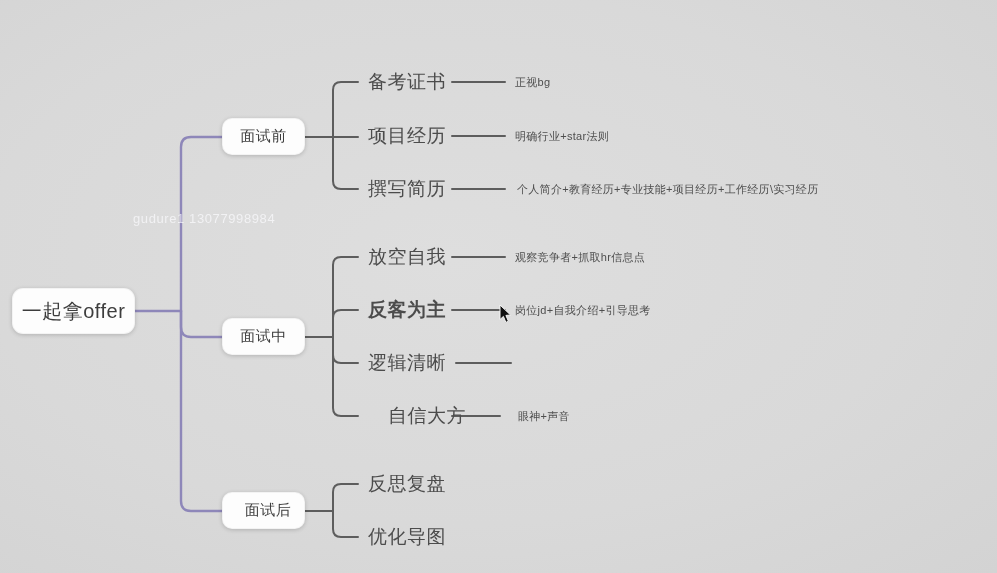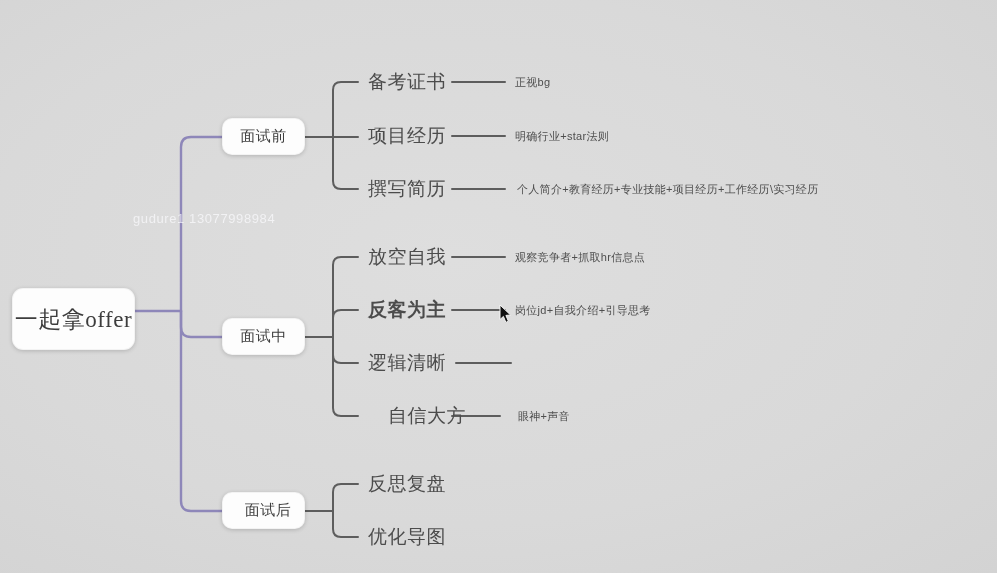--- a/index.html
+++ b/index.html
@@ -19,21 +19,21 @@
     background:#fdfdfd;
     border:1px solid rgba(0,0,0,0.04);
     border-radius:10px;
     box-shadow:0 1px 4px rgba(0,0,0,0.18);
     display:flex;align-items:center;justify-content:center;
     color:#3d3d3d;
     letter-spacing:0.5px;
     box-sizing:border-box;
     cursor:default;
   }
-  .root-box{left:12px;top:288px;width:123px;height:62px;font-size:23px;border-radius:11px;font-family:Liberation Serif, serif;}
+  .root-box{left:12px;top:288px;width:123px;height:46px;font-size:20px;border-radius:11px;}
   .branch-box{width:83px;height:37px;font-size:15px;}
   .child-label{
     position:absolute;
     transform:translateY(-50%);
     font-size:19px;color:#4c4c4c;letter-spacing:0.5px;
     white-space:nowrap;cursor:default;
   }
   .leaf-label{
     position:absolute;
     transform:translateY(-50%);

